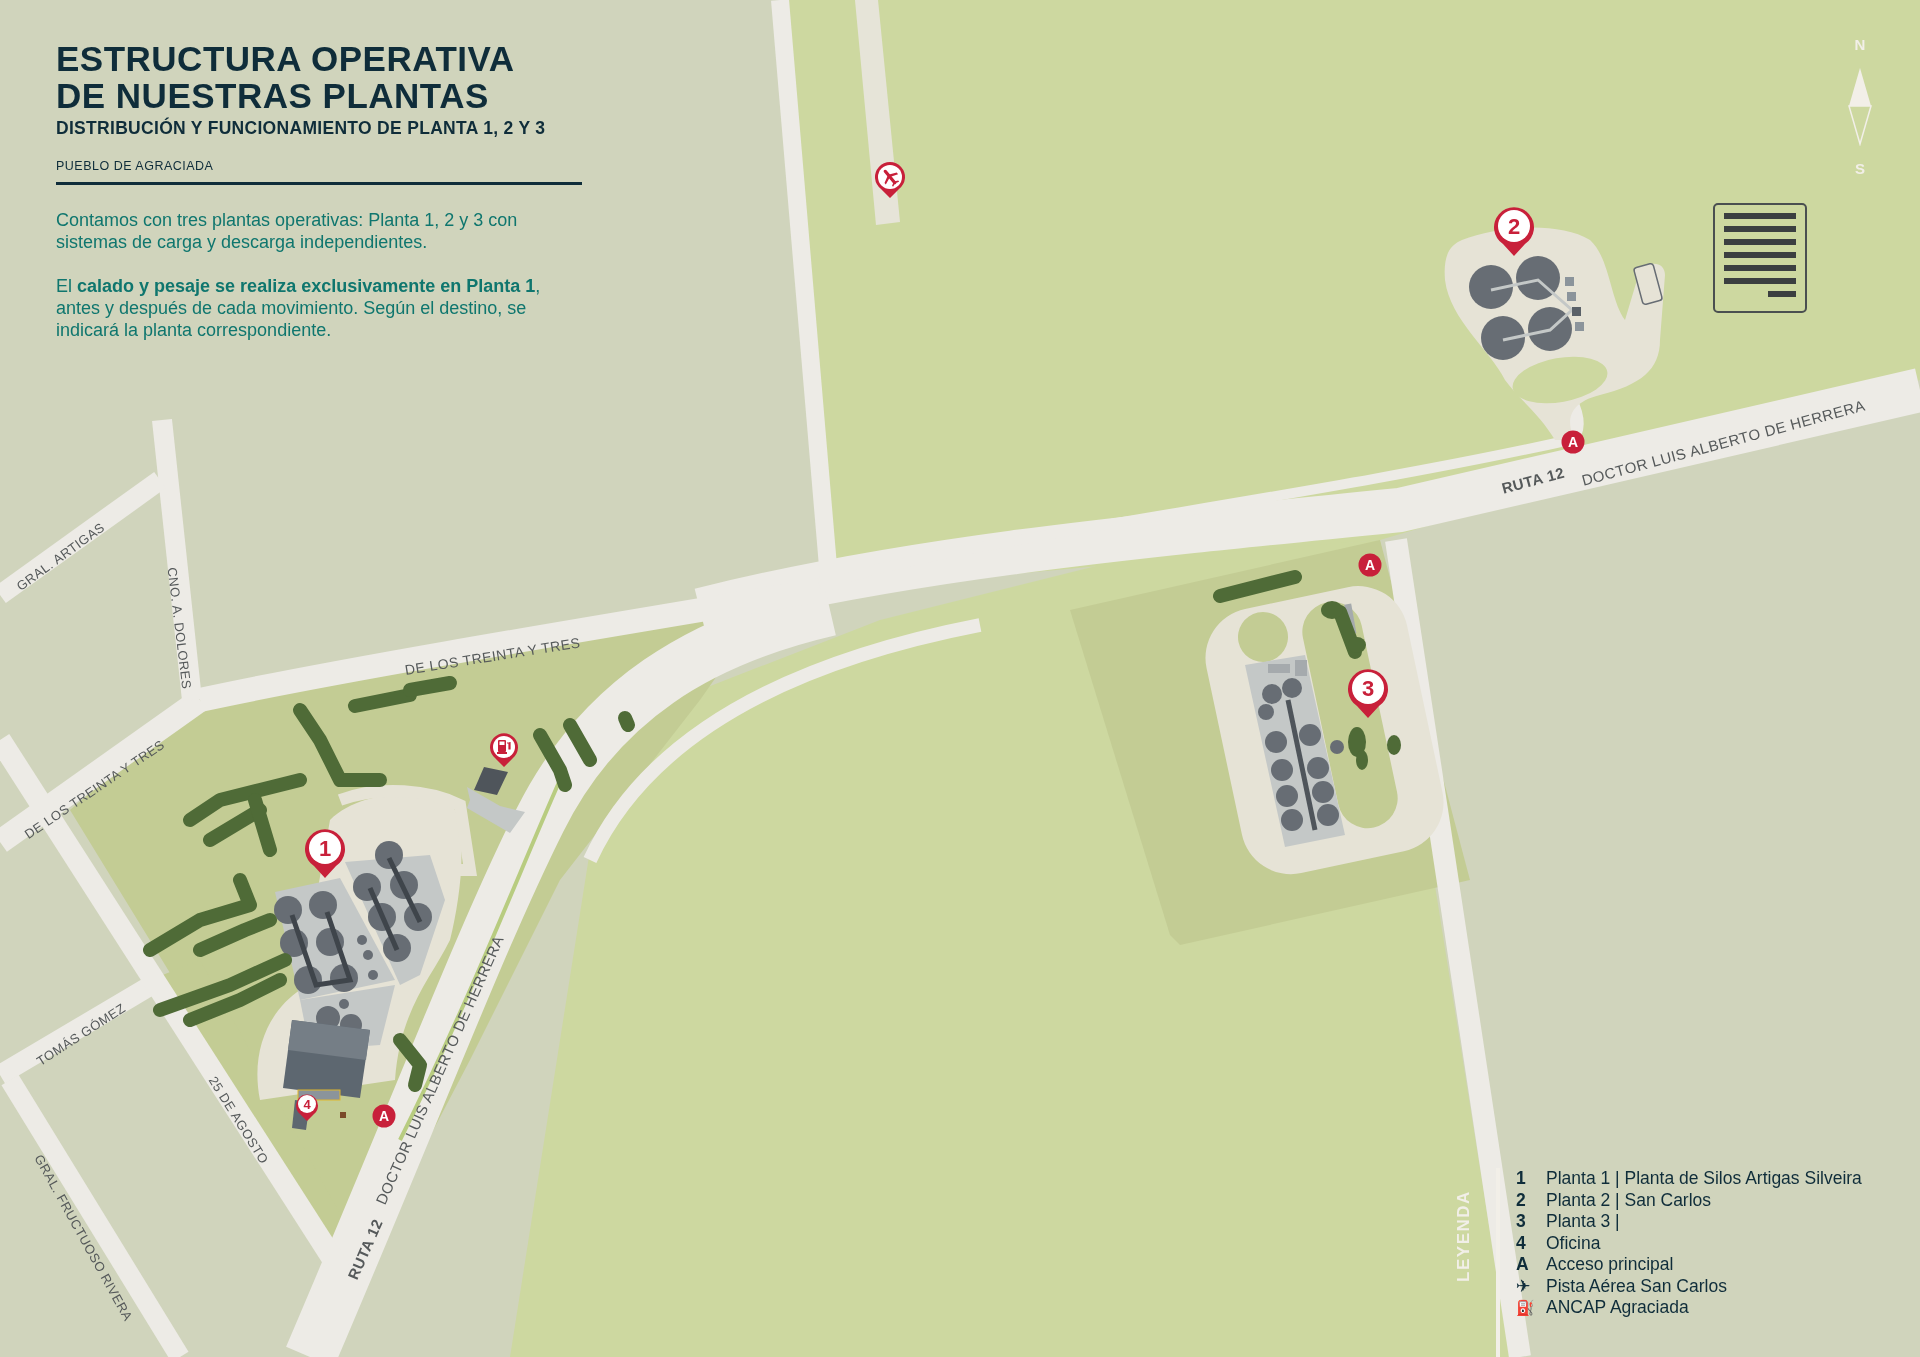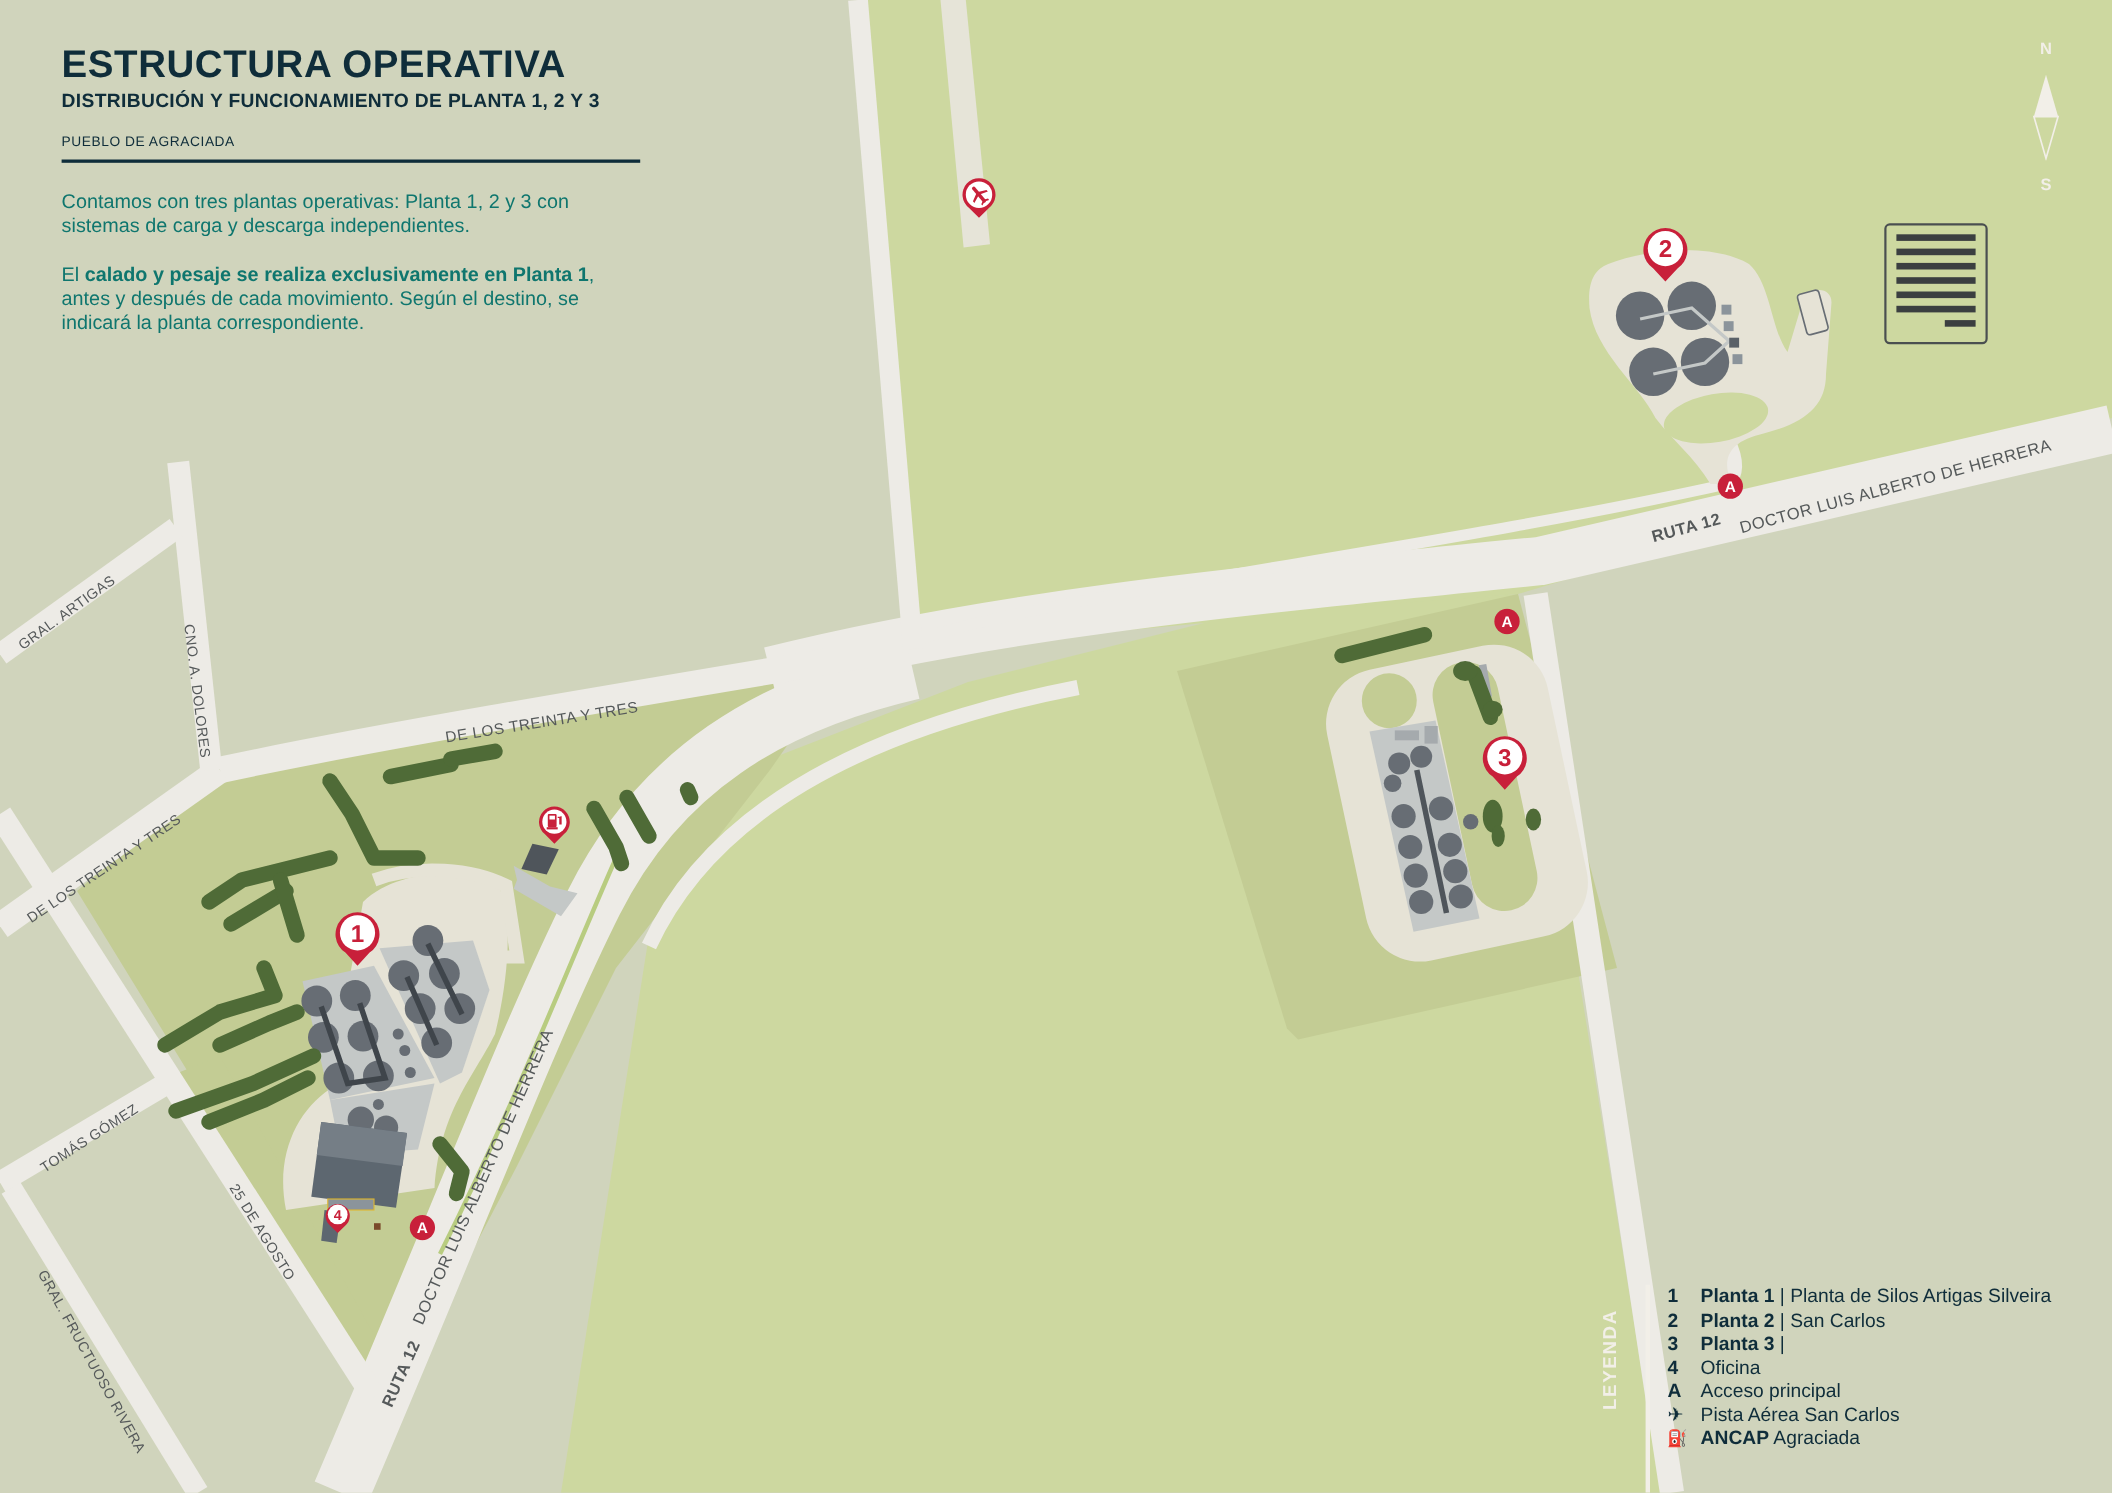--- a/index.html
+++ b/index.html
@@ -15,21 +15,21 @@
   .desc b { font-weight: 700; text-align: right; }
   .compass { position: absolute; left: 1835px; top: 30px; width: 50px; height: 150px; }
   .compass .n, .compass .s { position: absolute; width: 50px; text-align: center; color: #f2efe8; font-weight: 700; font-size: 15px; }
   .compass .n { top: 6px; } .compass .s { top: 130px; }
   .legend { position: absolute; left: 1470px; top: 1168px; }
   .legend .bar { position: absolute; left: 26px; top: 0; width: 4px; height: 189px; background: #f2efe8; }
   .legend .vlabel { position: absolute; left: -56px; top: 58px; transform: rotate(-90deg); transform-origin: center; color: #f2efe8; font-weight: 700; font-size: 17px; letter-spacing: 1.5px; width: 100px; text-align: center; }
   .legend ul { list-style: none; margin: 0; padding: 0; position: absolute; left: 46px; top: 0; width: 420px; }
   .legend li { font-size: 17.5px; height: 21.5px; line-height: 21.5px; white-space: nowrap; color: #0f2d3a; }
   .legend .k { display: inline-block; width: 30px; font-weight: 700; }
-  .legend .b { font-weight: 700; }
+  .legend .b { font-weight: 400; }
   .lbl { position: absolute; font-size: 14px; color: #55595a; letter-spacing: 0.5px; white-space: nowrap; transform-origin: left center; }
   .lbl.bold { font-weight: 700; font-size: 15px; }
   .pin { position: absolute; }
 </style>
 </head>
 <body>
 
 <svg id="map" viewBox="0 0 1920 1357" xmlns="http://www.w3.org/2000/svg">
 
   <rect x="0" y="0" width="1920" height="1357" fill="#d0d4bc"></rect>
@@ -259,20 +259,21 @@
     <rect x="9" y="8" width="8" height="12" rx="1"></rect>
     <rect x="10.5" y="9.5" width="5" height="3.5" fill="#ffffff"></rect>
     <rect x="8" y="20" width="10" height="2"></rect>
     <path d="M18 11 L20 11 L20 17 L21 17 L21 10" stroke="#c8203a" stroke-width="1.2" fill="none"></path>
   </g>
 </svg>
 
 <div class="header">
   <h1 class="title">
     <span>ESTRUCTURA OPERATIVA</span><br>
+    <span>DE NUESTRAS PLANTAS</span>
   </h1>
   <div class="subtitle">DISTRIBUCIÓN Y FUNCIONAMIENTO DE PLANTA 1, 2 Y 3</div>
   <div class="place">PUEBLO DE AGRACIADA</div>
   <div class="rule"></div>
   <div class="desc">
     <p>Contamos con tres plantas operativas: Planta 1, 2 y 3 con sistemas de carga y descarga independientes.</p>
     <p><span>El </span><b>calado y pesaje se realiza exclusivamente en Planta 1</b><span>, antes y después de cada movimiento. Según el destino, se indicará la planta correspondiente.</span></p>
   </div>
 </div>
 

